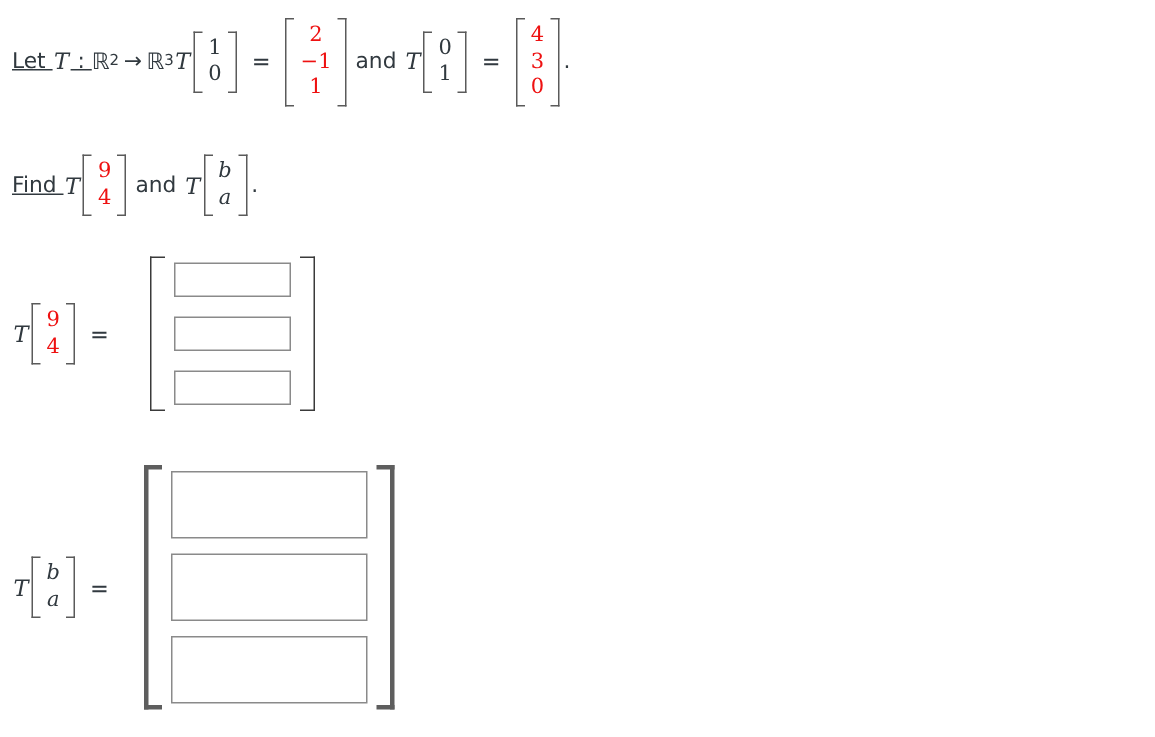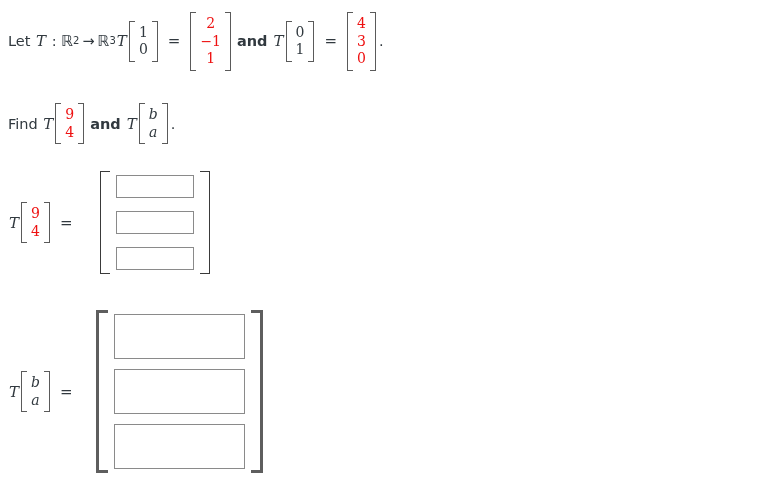--- a/index.html
+++ b/index.html
@@ -37,21 +37,21 @@
   }
   #answer-row-1 {
     left: 8px;
     top: 171px;
   }
   #answer-row-2 {
     left: 8px;
     top: 310px;
   }
 
-  .txt { white-space: pre; }
+  .txt { white-space: pre; text-decoration: underline; }
   .var-T {
     font-style: italic;
     font-family: "DejaVu Serif", "Liberation Serif", serif;
     font-size: 15px;
     padding: 0 1px;
   }
   .bb {
     font-family: "DejaVu Sans", sans-serif;
     font-size: 15px;
     letter-spacing: 0;
@@ -59,21 +59,21 @@
   .sup {
     font-size: 10px;
     vertical-align: super;
     line-height: 0;
   }
   .arrow { padding: 0 3px; }
   .eqsign {
     padding: 0 9px;
     font-size: 15px;
   }
-  .andtxt { padding: 0 5px; font-weight: bold; }
+  .andtxt { padding: 0 5px; }
   .period { padding-left: 2px; }
 
   
   .vec {
     display: inline-flex;
     align-items: stretch;
     margin: 0 1px;
     vertical-align: middle;
   }
   .vec .brk {

